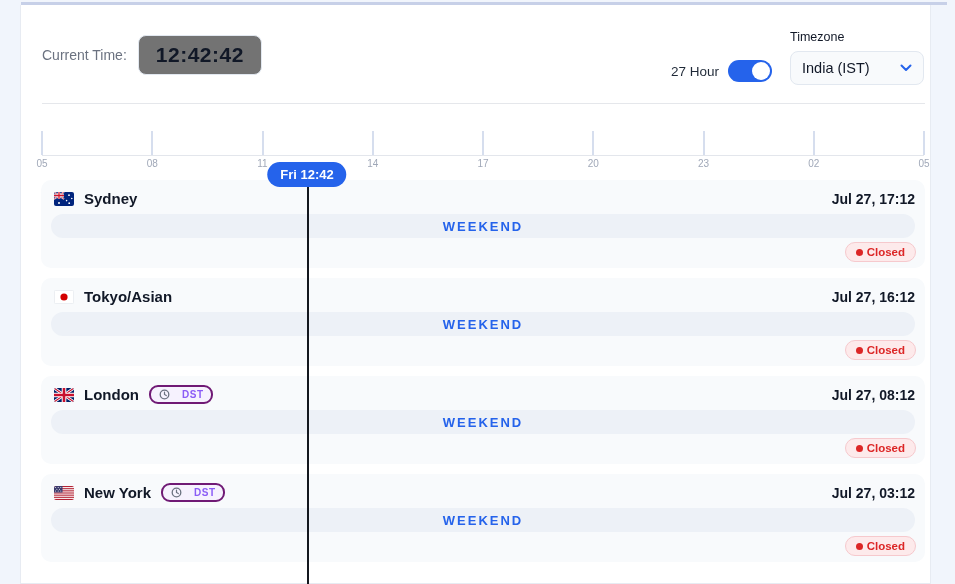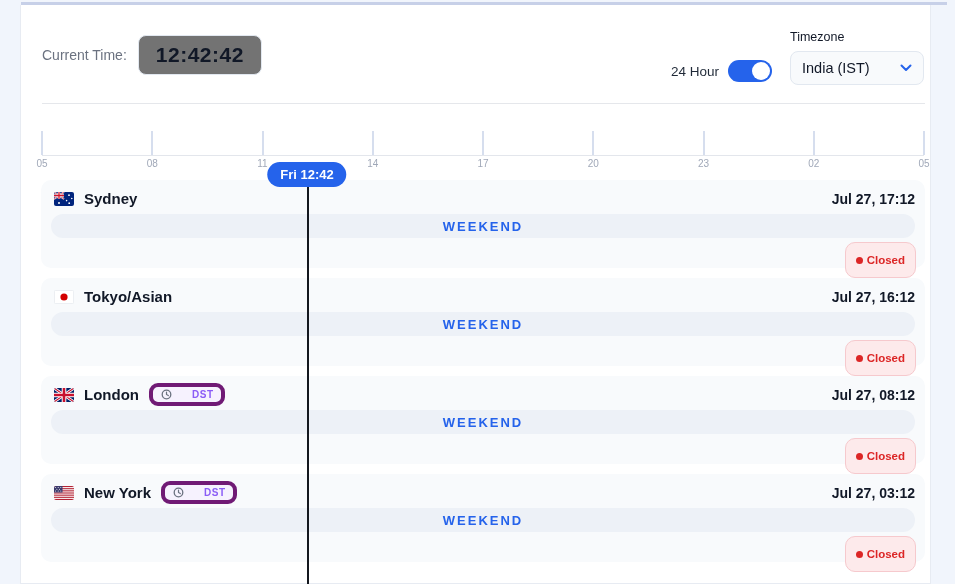--- a/index.html
+++ b/index.html
@@ -59,52 +59,52 @@
   
   .rows { position:absolute; left:20px; top:175px; width:884px;
     display:flex; flex-direction:column; gap:10px; }
   .market-row { height:88px; background:#f8fafc; border-radius:10px; }
   .row-top { display:flex; justify-content:space-between; align-items:center;
     padding:10px 10px 0 13px; height:27px; }
   .row-title { display:flex; align-items:center; gap:10px; }
   .flag { width:20px; height:14px; display:inline-flex; }
   .flag svg { width:20px; height:14px; border-radius:2px; }
   .market-name { font-size:15px; font-weight:bold; color:#111827; }
-  .dst-badge { display:inline-flex; align-items:flex-start; gap:20px;
-    background:#f6f2fe; border:4px solid #701a75; border-radius:9px;
+  .dst-badge { display:inline-flex; align-items:flex-start; gap:12px;
+    background:#f6f2fe; border:2px solid #701a75; border-radius:9px;
     padding:2px 8px; }
   .dst-text { font-size:10px; font-weight:bold; color:#8b5cf6;
     letter-spacing:0.5px; }
   .market-time { font-size:14px; font-weight:bold; color:#111827; }
   .row-track { margin:7px 10px 0 10px; height:24px; background:#edf1f7;
     border-radius:12px; display:flex; align-items:center;
     justify-content:center; }
   .weekend { font-size:13px; font-weight:bold; color:#2563eb;
     letter-spacing:2px; }
   .row-status { display:flex; justify-content:flex-end; padding:4px 9px 0 0; }
   .closed-badge { display:inline-flex; align-items:center; gap:4px;
     background:#fdeaeb; border:1px solid #f6c9cd; border-radius:10px;
-    padding:11px 10px; }
+    padding:3px 10px; }
   .closed-dot { width:7px; height:7px; border-radius:50%; background:#dc2626; }
   .closed-text { font-size:11.5px; font-weight:bold; color:#dc2626; }
 </style>
 </head>
 <body>
 
 <div class="top-line"></div>
 
 <div class="card">
 
   <div class="current-row">
     <span class="current-label">Current Time:</span>
     <span class="time-box">12:42:42</span>
   </div>
 
   <div class="toggle-group">
-    <span class="toggle-label">24 Hour</span>
+    <span class="toggle-label">27 Hour</span>
     <div class="toggle">
       <div class="knob"></div>
     </div>
   </div>
 
   <div class="tz-group">
     <div class="tz-label">Timezone</div>
     <div class="tz-select">
       <span class="tz-value">India (IST)</span>
       <svg width="12" height="8" viewBox="0 0 12 8">

